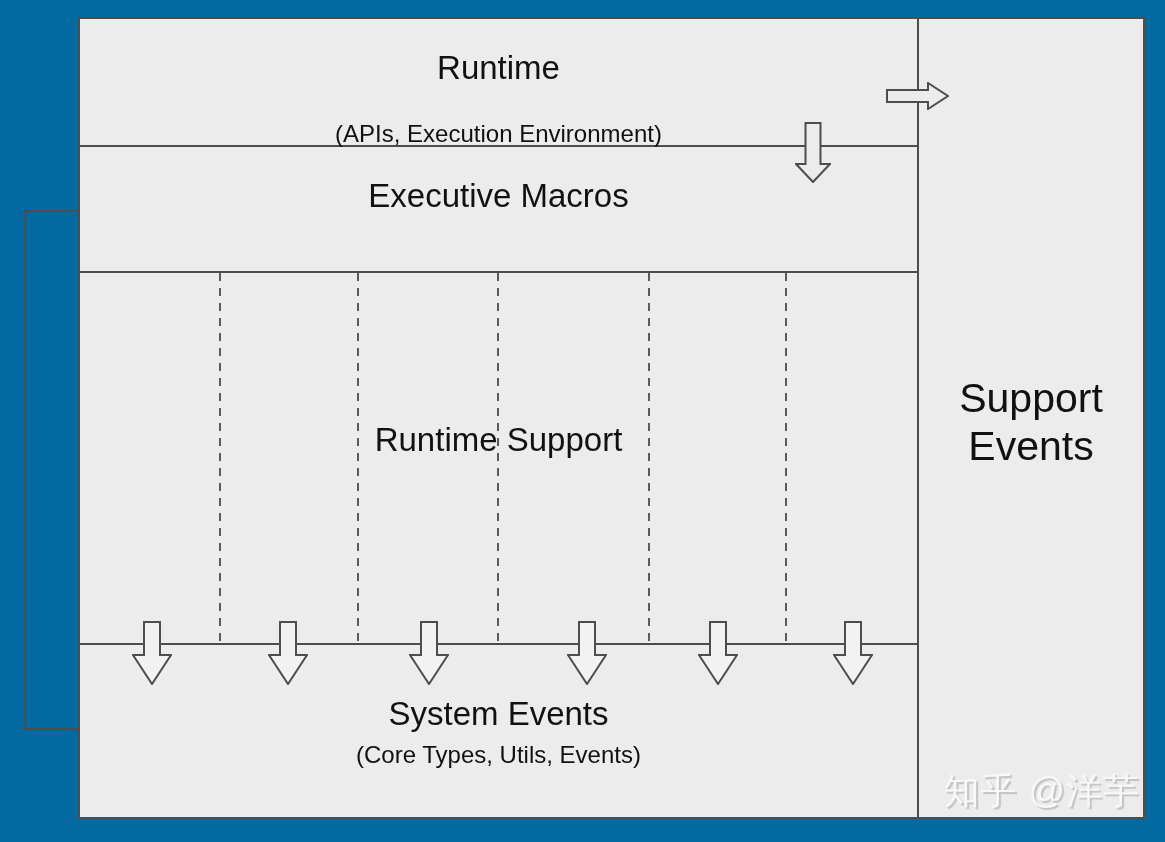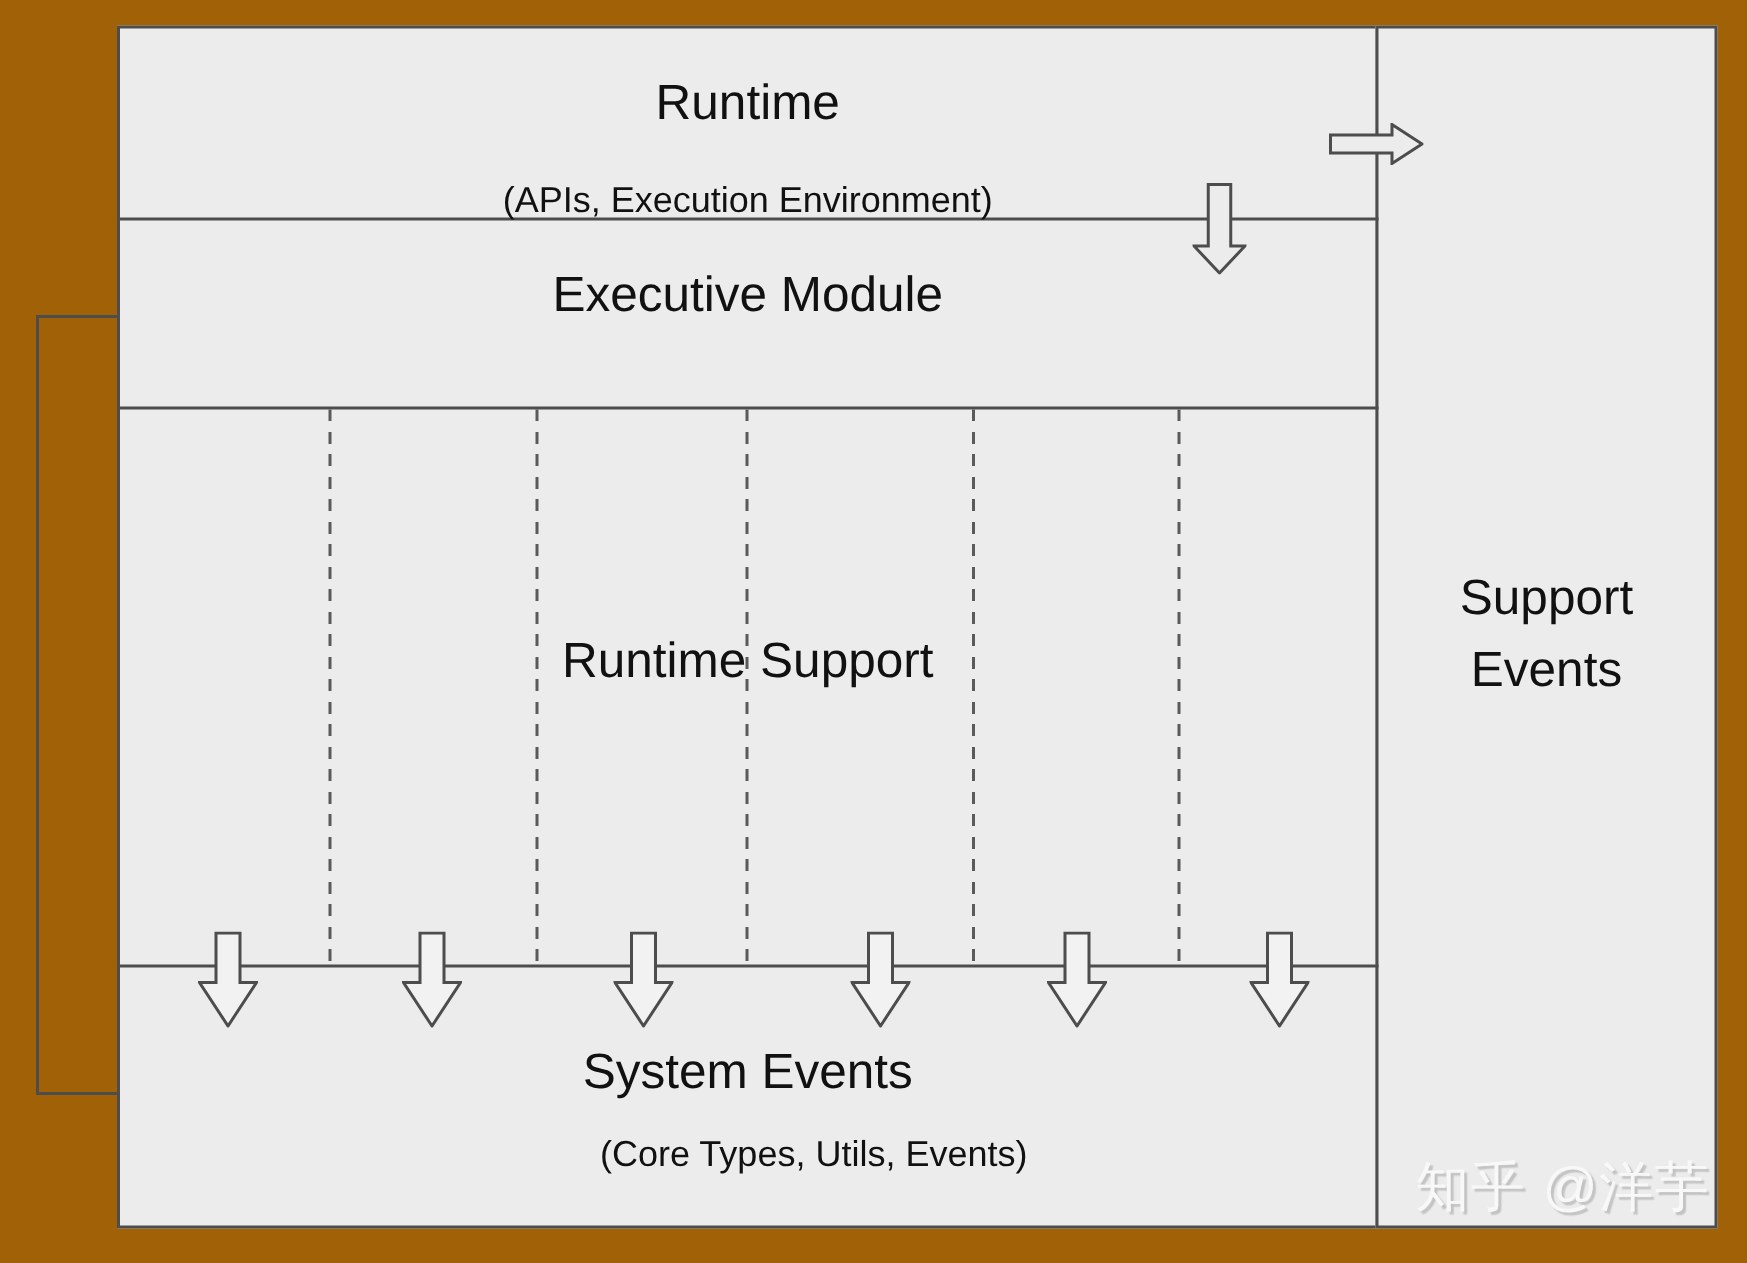--- a/index.html
+++ b/index.html
@@ -5,21 +5,21 @@
   html, body {
     margin: 0;
     padding: 0;
     background: #ffffff;
     font-family: "Liberation Sans", sans-serif;
   }
   .stage {
     position: relative;
     width: 1165px;
     height: 842px;
-    background: #a16207;
+    background: #0369a1;
     overflow: hidden;
   }
   .box {
     position: absolute;
     background: #ececec;
     border: 2px solid #4d4d4d;
     box-sizing: border-box;
   }
   .main-outline { left: 78px; top: 17px; width: 841px; height: 802px; }
   .support-panel { left: 917px; top: 17px; width: 228px; height: 802px; }
@@ -82,29 +82,29 @@
     font-weight: 400;
     margin-top: 24px;
   }
   .t-runtime   { top: 49px; }
   .s-runtime   { top: 95px; }
   .t-executive { top: 177px; }
   .s-executive { top: 222px; }
   .t-modules   { top: 421px; }
   .s-modules   { top: 466px; }
   .t-system    { top: 695px; }
-  .s-system    { top: 731px; padding-left: 44px; }
+  .s-system    { top: 716px; }
 
   .support-label {
     position: absolute;
     left: 917px;
     top: 374px;
     width: 228px;
     text-align: center;
-    font-size: 33px;
+    font-size: 41px;
     line-height: 48px;
     color: #111111;
   }
 
   .arrow-svg { position: absolute; display: block; }
   .arrow-shape { fill: #f2f2f2; stroke: #4d4d4d; stroke-width: 2; stroke-linejoin: miter; }
   .arrow-shape-lt { fill: #ececec; stroke: #4d4d4d; stroke-width: 2; stroke-linejoin: miter; }
 
   .da-1 { left: 132px; top: 621px; }
   .da-2 { left: 268px; top: 621px; }
@@ -143,21 +143,21 @@
 
   <div class="dashline dl-1"></div>
   <div class="dashline dl-2"></div>
   <div class="dashline dl-3"></div>
   <div class="dashline dl-4"></div>
   <div class="dashline dl-5"></div>
 
   <div class="label-band layer-title t-runtime">Runtime</div>
   <div class="label-band layer-subtitle s-runtime">(APIs, Execution Environment)</div>
 
-  <div class="label-band layer-title t-executive">Executive Module</div>
+  <div class="label-band layer-title t-executive">Executive Macros</div>
 
   <div class="label-band layer-title t-modules">Runtime Support</div>
 
   <div class="label-band layer-title t-system">System Events</div>
   <div class="label-band layer-subtitle s-system">(Core Types, Utils, Events)</div>
 
   <div class="support-label">
     <div>Support</div>
     <div>Events</div>
   </div>

